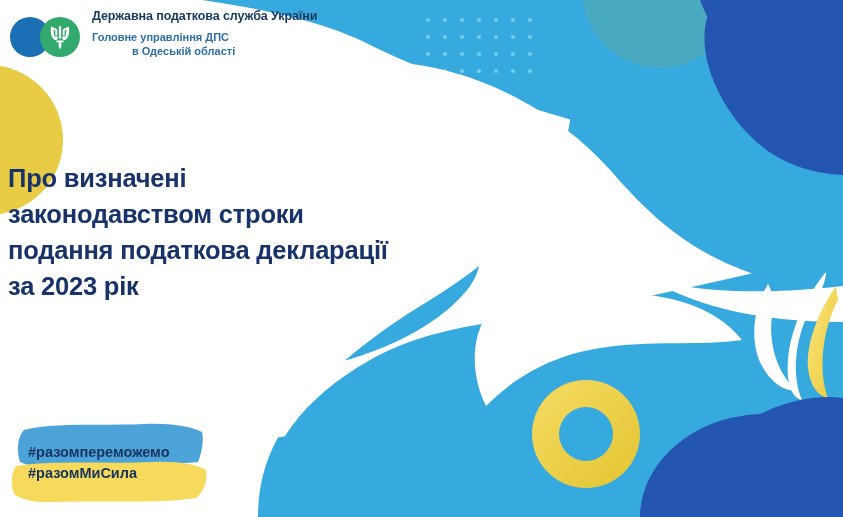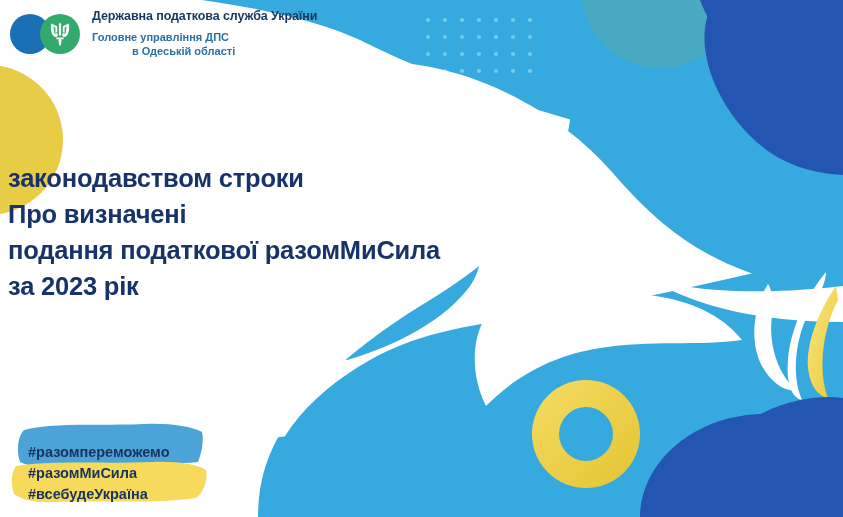--- a/index.html
+++ b/index.html
@@ -24,21 +24,21 @@
     height: 517px;
     display: block;
   }
 
   
   .logo-block {
     position: absolute;
     left: 10px;
     top: 6px;
     display: flex;
-    align-items: center;
+    align-items: flex-end;
     z-index: 30;
   }
   .logo-circles {
     position: relative;
     width: 78px;
     height: 46px;
     flex: 0 0 auto;
   }
   .circle-blue {
     position: absolute;
@@ -290,23 +290,23 @@
       </div>
     </div>
     <div class="logo-text">
       <div class="logo-line1">Державна податкова служба України</div>
       <div class="logo-line2">Головне управління ДПС</div>
       <div class="logo-line2" style="margin-top:0;margin-left:40px;">в Одеській області</div>
     </div>
   </div>
 
   <div class="main-title">
+    <div>Про визначені</div>
     <div>законодавством строки</div>
-    <div>Про визначені</div>
-    <div>подання податкової разомМиСила</div>
+    <div>подання податкова декларації</div>
     <div>за 2023 рік</div>
   </div>
 
   <div class="hashtag-block">
     <svg class="hashtag-brush" viewBox="0 0 215 92">
 
       <path d="M 18,12
                C 48,4 92,8 138,6
                C 164,5 184,8 196,14
                C 198,22 196,34 192,44
@@ -318,17 +318,16 @@
                C 46,42 96,46 146,44
                C 172,43 190,46 200,52
                C 202,62 198,74 190,80
                C 150,86 92,82 48,84
                C 30,85 16,82 8,76
                C 4,64 6,54 10,48 Z" fill="#F7D95B"></path>
     </svg>
     <div class="hashtag-lines">
       <div>#разомпереможемо</div>
       <div>#разомМиСила</div>
-      <div>#всебудеУкраїна</div>
     </div>
   </div>
 
 </div>
 
 </body></html>

